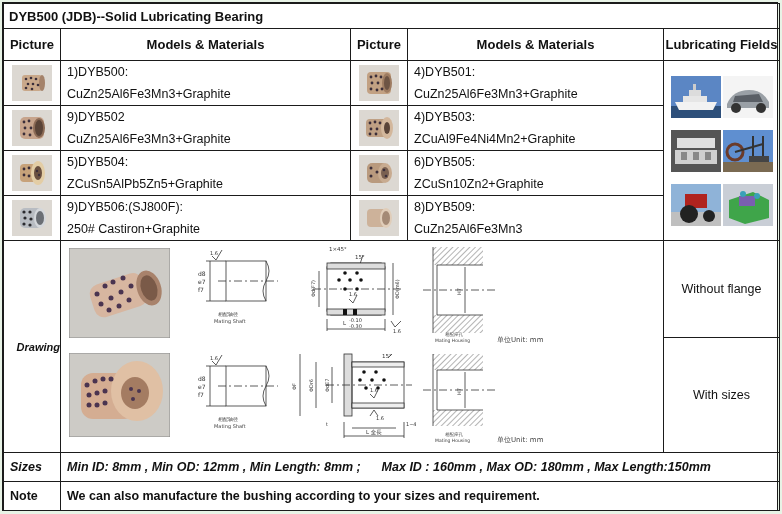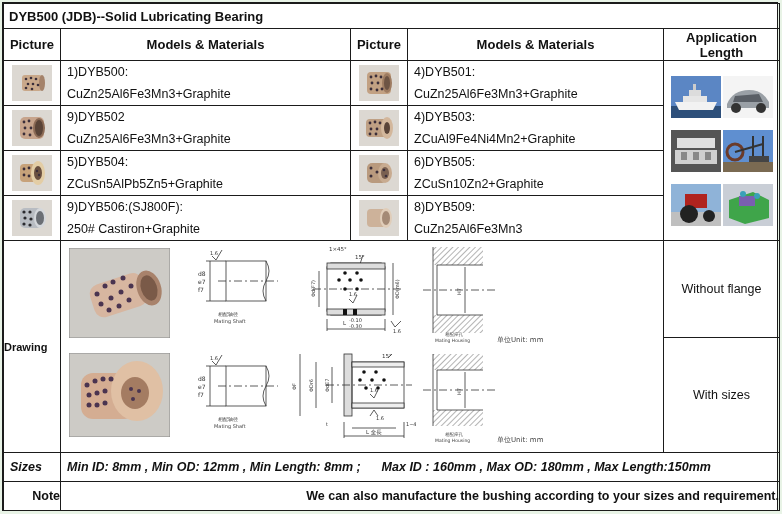--- a/index.html
+++ b/index.html
@@ -27,23 +27,23 @@
     font-size: 12.5px;
     vertical-align: middle;
   }
   .title-cell { height: 24px; padding-left: 5px !important; font-weight: bold; font-size: 13px !important; }
   .hdr { height: 31px; font-weight: bold; text-align: center; font-size: 13px !important; }
   .row-model { height: 45px; padding-left: 8px; }
   .thumb-cell { text-align: center; }
   .model-cell { padding-left: 6px !important; line-height: 22px; font-size: 12.5px !important; }
   .app-cell { text-align: center; vertical-align: middle; }
   .lbl { font-weight: bold; padding-left: 6px !important; }
-  .lbl-c { font-weight: bold; text-align: left; }
+  .lbl-c { font-weight: bold; text-align: right; font-style: italic; }
   .sizes-row td { height: 28px; font-style: italic; }
-  .note-row td { height: 28px; text-align: right; }
+  .note-row td { height: 28px; }
   .val-bold { font-weight: bold; padding-left: 6px !important; white-space: pre; }
   .flange-cell { text-align: center; font-size: 12.5px !important; }
 
   .bearing {
     width: 40px; height: 36px; margin: 0 auto; position: relative;
     background: #ddd9d3;
   }
   .bearing svg { display: block; }
 
   .apps { display: flex; flex-direction: column; gap: 12px; align-items: center; padding: 4px 0; }
@@ -68,21 +68,21 @@
   <tbody>
         <tr>
     <td colspan="5" class="title-cell">DYB500 (JDB)--Solid Lubricating Bearing</td>
   </tr>
 
   <tr>
     <td class="hdr">Picture</td>
     <td class="hdr">Models &amp; Materials</td>
     <td class="hdr">Picture</td>
     <td class="hdr">Models &amp; Materials</td>
-    <td class="hdr">Application Length</td>
+    <td class="hdr">Lubricating Fields</td>
   </tr>
 
   <tr class="row-model">
     <td class="thumb-cell">
       <div class="bearing">
         <svg width="40" height="36" viewBox="0 0 40 36">
           <rect width="40" height="36" fill="#dcd8d2"></rect>
           <rect x="10" y="10" width="20" height="16" rx="3" fill="#c9a88a"></rect>
           <ellipse cx="30" cy="18" rx="3" ry="8" fill="#a4826a"></ellipse>
           <circle cx="14" cy="14" r="1.3" fill="#3b2e3a"></circle>

